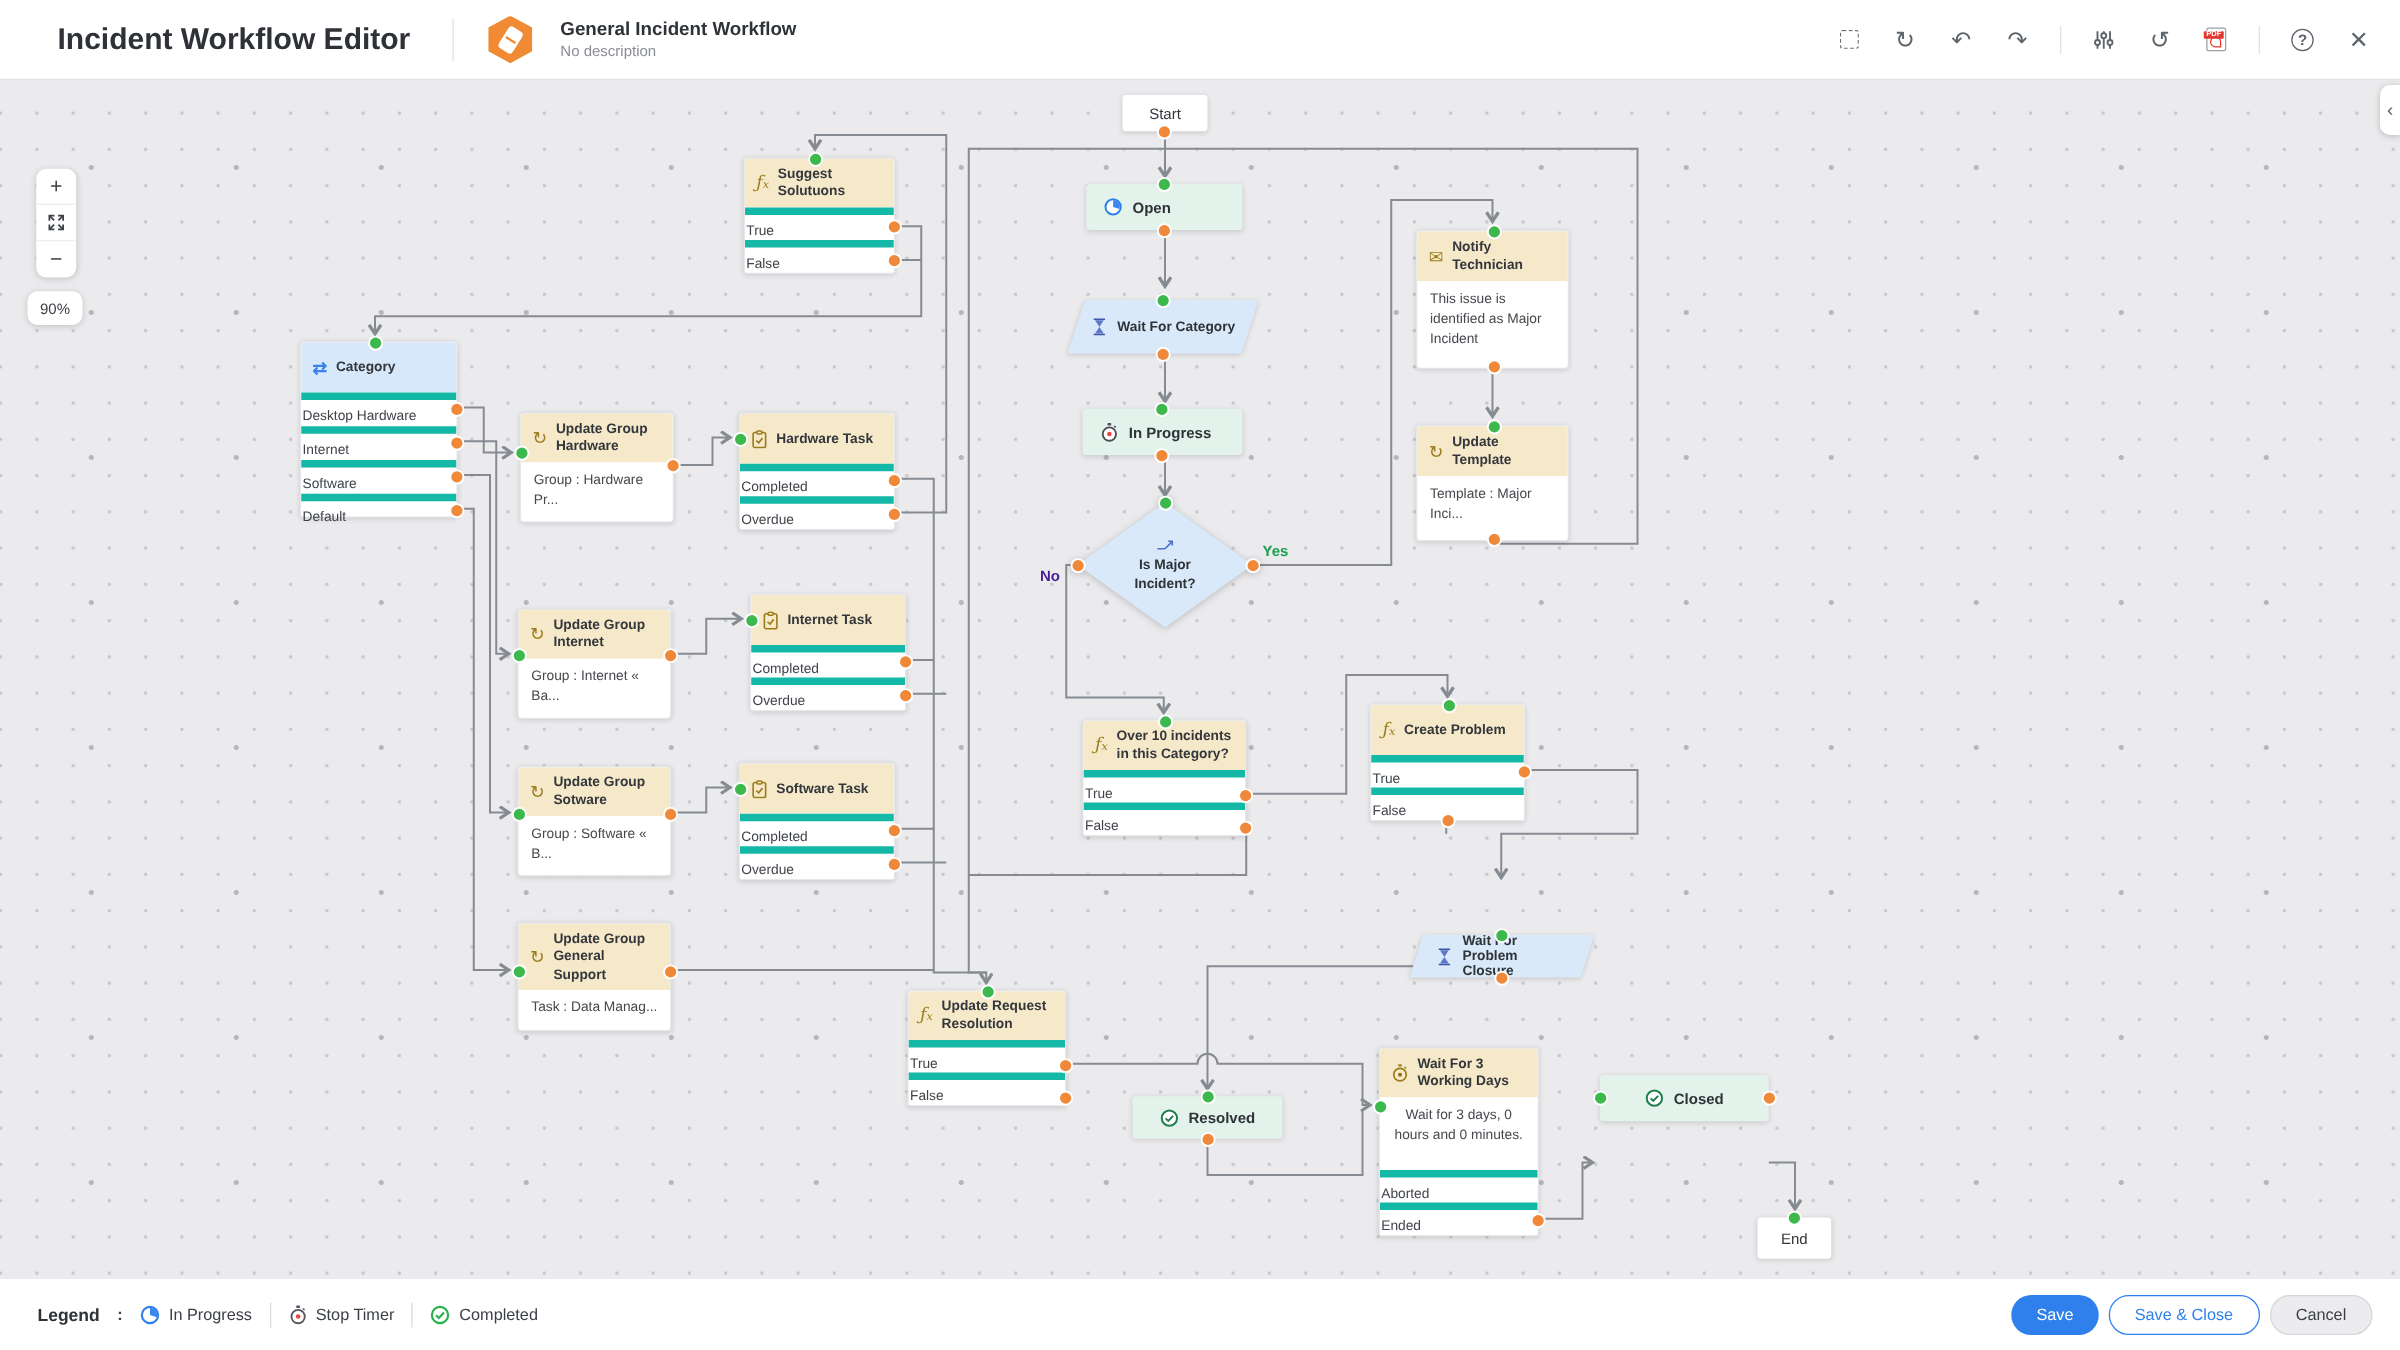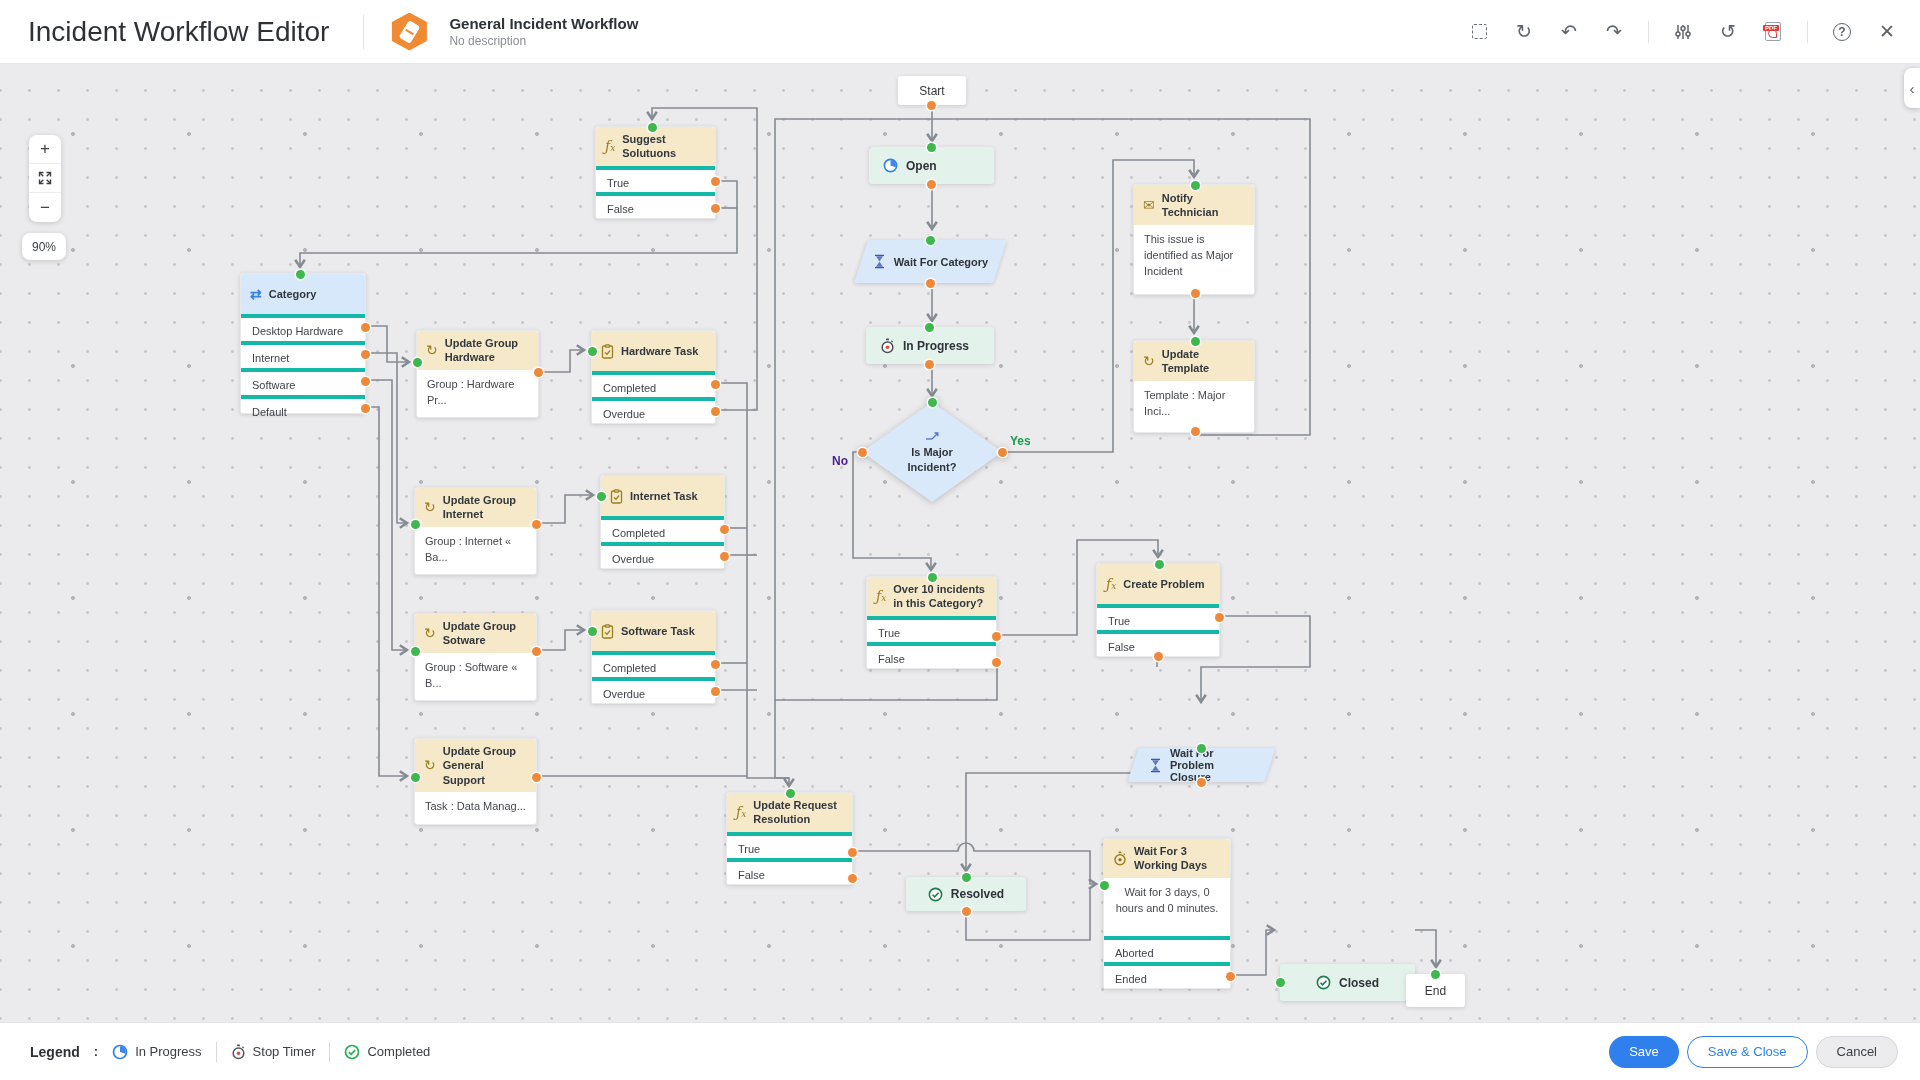--- a/index.html
+++ b/index.html
@@ -1,21 +1,21 @@
 <!DOCTYPE html>
 <html><head>
 <meta charset="utf-8">
 <style>
   *{margin:0;padding:0;box-sizing:border-box;}
   html,body{width:1920px;height:1080px;overflow:hidden;font-family:"Liberation Sans",sans-serif;background:#ebebed;}
   #app{position:relative;width:1920px;height:1080px;}
 
   
   #hdr{position:absolute;top:0;left:0;width:1920px;height:64px;background:#fff;border-bottom:1px solid #e3e4e7;display:flex;align-items:center;z-index:40;}
-  #hdr .title{font-size:28px;font-weight:400;color:#2e3237;margin-left:28px;}
+  #hdr .title{font-size:24px;font-weight:700;color:#2e3237;margin-left:46px;}
   #hdr .vdiv{width:1px;height:34px;background:#e0e1e4;margin:0 26px 0 34px;}
   .hexwrap{width:38px;height:38px;background:#f08a33;clip-path:polygon(50% 0,96% 25%,96% 75%,50% 100%,4% 75%,4% 25%);display:flex;align-items:center;justify-content:center;}
   .hexwrap .tick{width:13px;height:20px;background:#fff;border-radius:3px;transform:rotate(32deg);position:relative;}
   .hexwrap .tick:before{content:"";position:absolute;left:2px;top:9px;right:2px;border-top:2px dashed #f08a33;}
   .wfmeta{margin-left:21px;}
   .wfmeta .nm{font-size:15px;font-weight:700;color:#2e3237;}
   .wfmeta .ds{font-size:12px;color:#8a8d93;margin-top:2px;}
   #tools{margin-left:auto;display:flex;align-items:center;gap:23px;padding-right:22px;color:#5e646b;}
   .tbtn{display:flex;align-items:center;justify-content:center;width:22px;height:22px;cursor:pointer;font-size:19px;color:#5e646b;}
   .tdiv{width:1px;height:22px;background:#e0e1e4;}
@@ -38,21 +38,21 @@
   #zpanel .zb{height:29px;display:flex;align-items:center;justify-content:center;font-size:17px;color:#3c4046;cursor:pointer;border-bottom:1px solid #ededef;}
   #zpanel .zb:last-child{border-bottom:none;}
   #zpct{position:absolute;left:22px;top:233px;width:44px;height:27px;background:#fff;border-radius:8px;box-shadow:0 1px 5px rgba(40,40,45,.2);display:flex;align-items:center;justify-content:center;font-size:12px;color:#3c4046;z-index:30;}
   #collapse{position:absolute;right:0;top:68px;width:16px;height:40px;background:#fff;border-radius:8px 0 0 8px;box-shadow:0 1px 5px rgba(40,40,45,.25);display:flex;align-items:center;justify-content:center;font-size:15px;color:#5e646b;z-index:30;cursor:pointer;}
 
   
   .node{position:absolute;background:#fff;border:1px solid #e7e8ea;border-radius:3px;box-shadow:0 1px 4px rgba(40,40,45,.16);z-index:4;font-size:11px;color:#3f434a;}
   .hd{display:flex;align-items:center;gap:7px;padding:5px 9px;font-weight:700;font-size:11px;color:#33373c;border-radius:3px 3px 0 0;line-height:1.3;}
   .hd.tan{background:#f5e9ca;}
   .hd.blu{background:#d7e8fb;}
-  .row{border-top:4px solid #14b8a6;height:26px;line-height:26px;padding-left:11px;background:#fff;}
+  .row{border-top:6px solid #14b8a6;height:26px;line-height:26px;padding-left:1px;background:#fff;}
   .row:last-child{border-radius:0 0 3px 3px;}
   .detail{padding:7px 10px 9px;line-height:1.45;color:#45484d;background:#fff;border-radius:0 0 3px 3px;}
   .status{position:absolute;background:#e4f2ec;border-radius:3px;box-shadow:0 1px 4px rgba(40,40,45,.16);display:flex;align-items:center;gap:8px;padding-left:14px;font-size:12px;font-weight:700;color:#2e3338;z-index:4;}
   .status.ctr{justify-content:center;padding-left:0;}
   .term{position:absolute;background:#fff;border-radius:3px;box-shadow:0 1px 4px rgba(40,40,45,.16);display:flex;align-items:center;justify-content:center;font-size:12px;color:#33373c;z-index:4;}
   .pgram{position:absolute;z-index:4;}
   .pgram .bg{position:absolute;inset:0;background:#d9e9fa;transform:skewX(-18deg);border-radius:2px;box-shadow:0 1px 4px rgba(40,40,45,.2);}
   .pgram .ct{position:relative;display:flex;align-items:center;justify-content:center;gap:8px;height:100%;font-size:11px;font-weight:700;color:#2f3338;z-index:1;}
   #diamond{position:absolute;left:862px;top:402px;width:140px;height:100px;z-index:4;filter:drop-shadow(0 1px 3px rgba(40,40,45,.25));}
   #diamond .shape{position:absolute;inset:0;background:#d9e9fa;clip-path:polygon(50% 0,100% 50%,50% 100%,0 50%);}
@@ -455,21 +455,21 @@
         </svg>
       <span>Wait For 3 Working Days</span>
     </div>
     <div class="detail" style="padding-bottom:20px;border-radius:0;text-align:center;">Wait for 3 days, 0 hours and 0 minutes.</div>
     <div class="row">Aborted</div>
     <div class="row">Ended</div>
     <span class="pt g" style="left:-4.5px;top:41.5px;"></span>
     <span class="pt o" style="right:-4.5px;top:132.5px;"></span>
   </div>
 
-  <div class="status ctr" style="left:1280px;top:964px;width:135px;height:37px;text-align:right;">
+  <div class="status ctr" style="left:1280px;top:860px;width:135px;height:37px;text-align:right;">
     <svg class="ni" width="15" height="15" viewBox="0 0 14 14" fill="none" stroke="#1e7d4b" stroke-width="1.5">
         <circle cx="7" cy="7" r="5.7" fill="#fff"></circle>
         <polyline points="4.2,7.2 6.2,9.1 9.8,5.3"></polyline>
       </svg>
     <span>Closed</span>
     <span class="pt g" style="left:-4.5px;top:14px;"></span>
     <span class="pt o" style="right:-4.5px;top:14px;"></span>
   </div>
 
   <div class="term" style="left:1406px;top:974px;width:59px;height:33px;">

